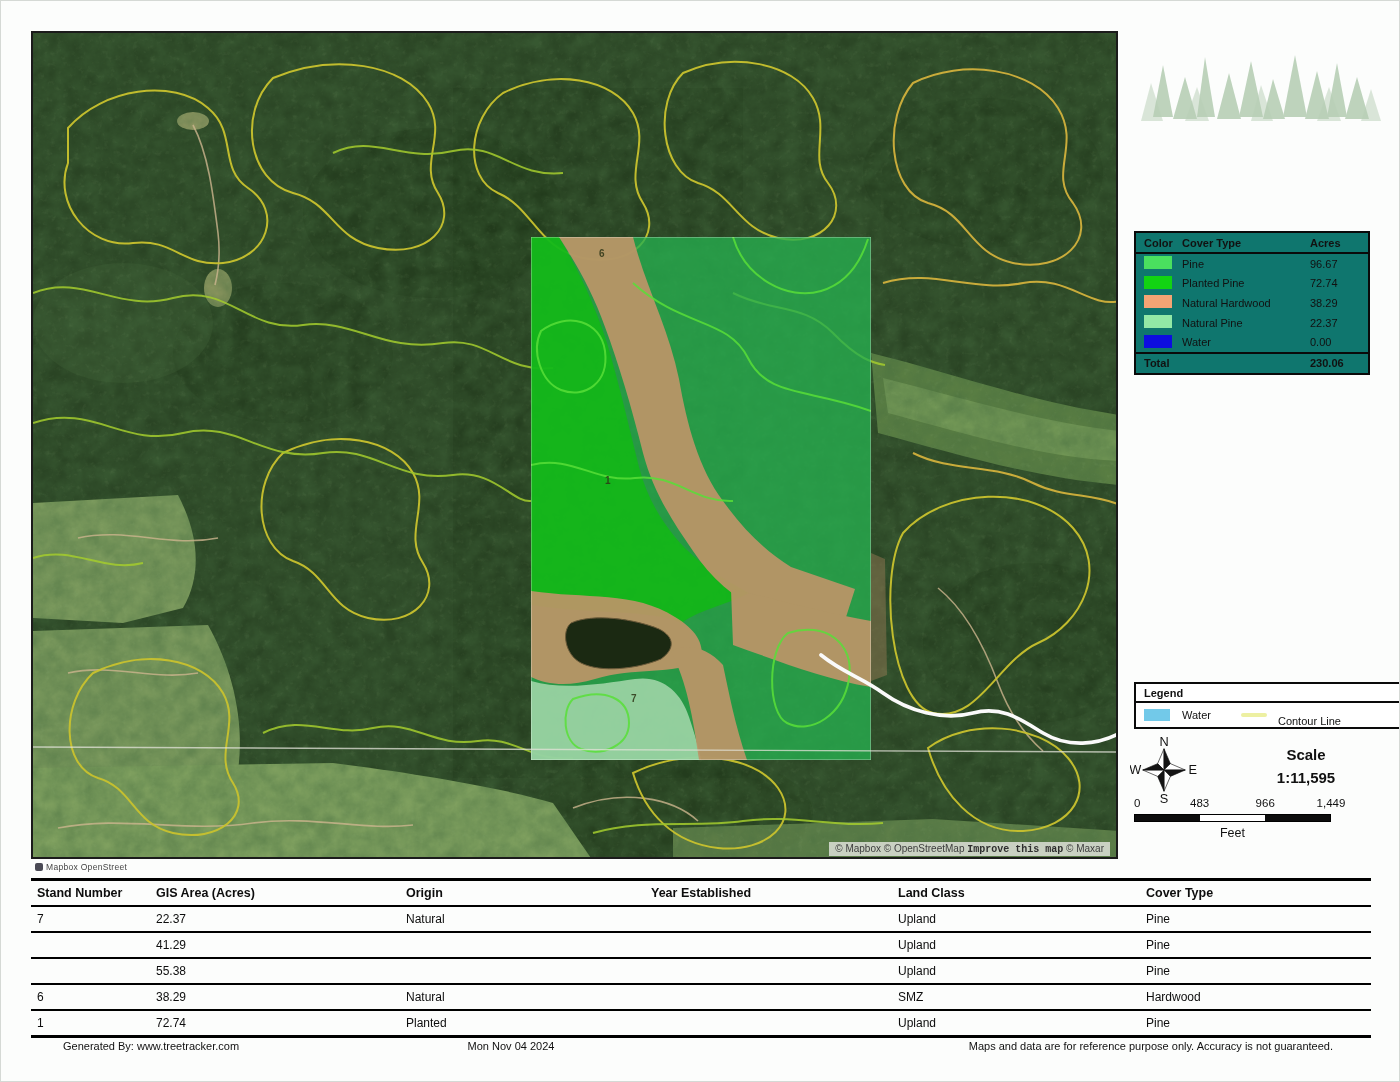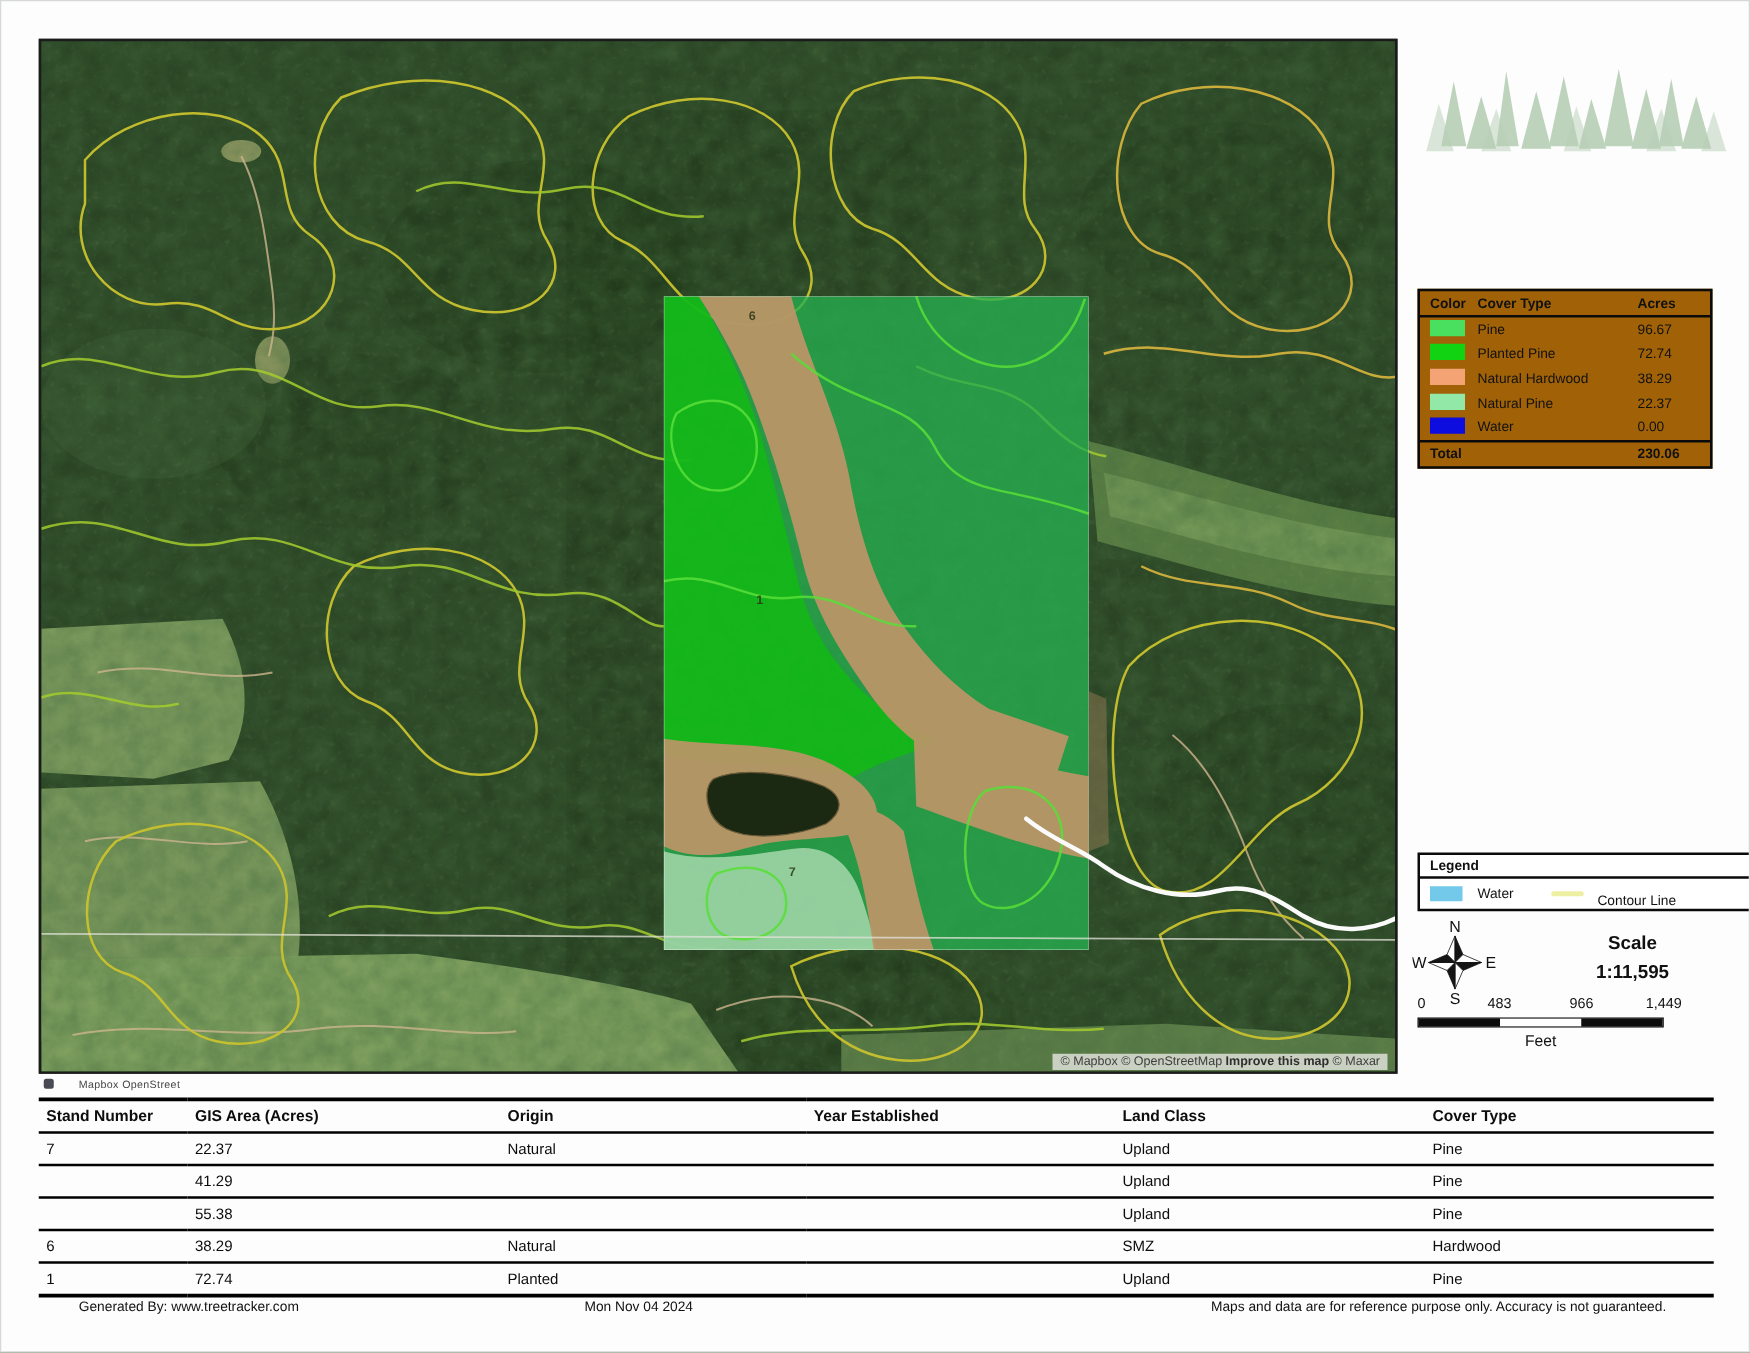--- a/index.html
+++ b/index.html
@@ -7,39 +7,39 @@
   .page { position:relative; width:1400px; height:1082px; background:#fcfdfc;
           border:1px solid #d5d9d5; overflow:hidden; }
 
   
   .map-frame { position:absolute; left:30px; top:30px; width:1087px; height:828px;
                border:2px solid #1b1b1b; background:#2a4424; overflow:hidden; }
   .map-frame svg { position:absolute; left:0; top:0; }
   .stand-label { position:absolute; font-size:10px; font-weight:bold; color:#2e3617; opacity:.85; }
   .map-attrib { position:absolute; right:6px; bottom:1px; background:rgba(233,233,230,.78);
                 font-size:10px; color:#3d3d3d; padding:1px 6px; white-space:nowrap; }
-  .map-attrib b { color:#2e2e2e; }
+  .map-attrib b { color:#2e2e2e;font-family:Liberation Mono, monospace; }
   .mini-attrib { position:absolute; left:34px; top:861px; font-size:8.5px; color:#454545;
-                 letter-spacing:.3px; display:flex; align-items:center; gap:20px; }
+                 letter-spacing:.3px; display:flex; align-items:center; gap:3px; }
   .mini-attrib .logo-dot { width:8px; height:8px; background:#4a4a55; border-radius:2px; display:inline-block; }
 
   
   .logo { position:absolute; left:1138px; top:46px; width:244px; height:100px; }
   .logo svg { position:absolute; left:0; top:0; }
   .logo-text { position:absolute; left:0; top:36px; width:100%; text-align:center;
                color:#436f3e; font-weight:bold; letter-spacing:1px; white-space:nowrap; }
   .logo-text .big { font-size:33px; }
   .logo-text .small { font-size:25px; }
   .contact { position:absolute; left:1133px; top:150px; font-size:11px; color:#1d1d1d; line-height:12.4px; }
   .contact .row { display:flex; }
   .contact .lbl { width:53px; }
 
   
   .cover-table { position:absolute; left:1133px; top:230px; width:236px;
-                 border:2px solid #0a0a0a; background:#a16207; font-size:11px; color:#111; }
+                 border:2px solid #0a0a0a; background:#0f766e; font-size:11px; color:#111; }
   .ct-row { display:flex; align-items:center; height:19.6px; }
   .ct-head { font-weight:bold; height:21px; border-bottom:2px solid #0a0a0a; }
   .ct-total { font-weight:bold; height:21px; border-top:2px solid #0a0a0a; }
   .ct-c1 { width:46px; padding-left:8px; }
   .ct-c2 { flex:1; }
   .ct-c3 { width:58px; }
   .ct-swatch { width:28px; height:13px; display:inline-block; }
 
   
   .legend-box { position:absolute; left:1133px; top:681px; width:280px;

